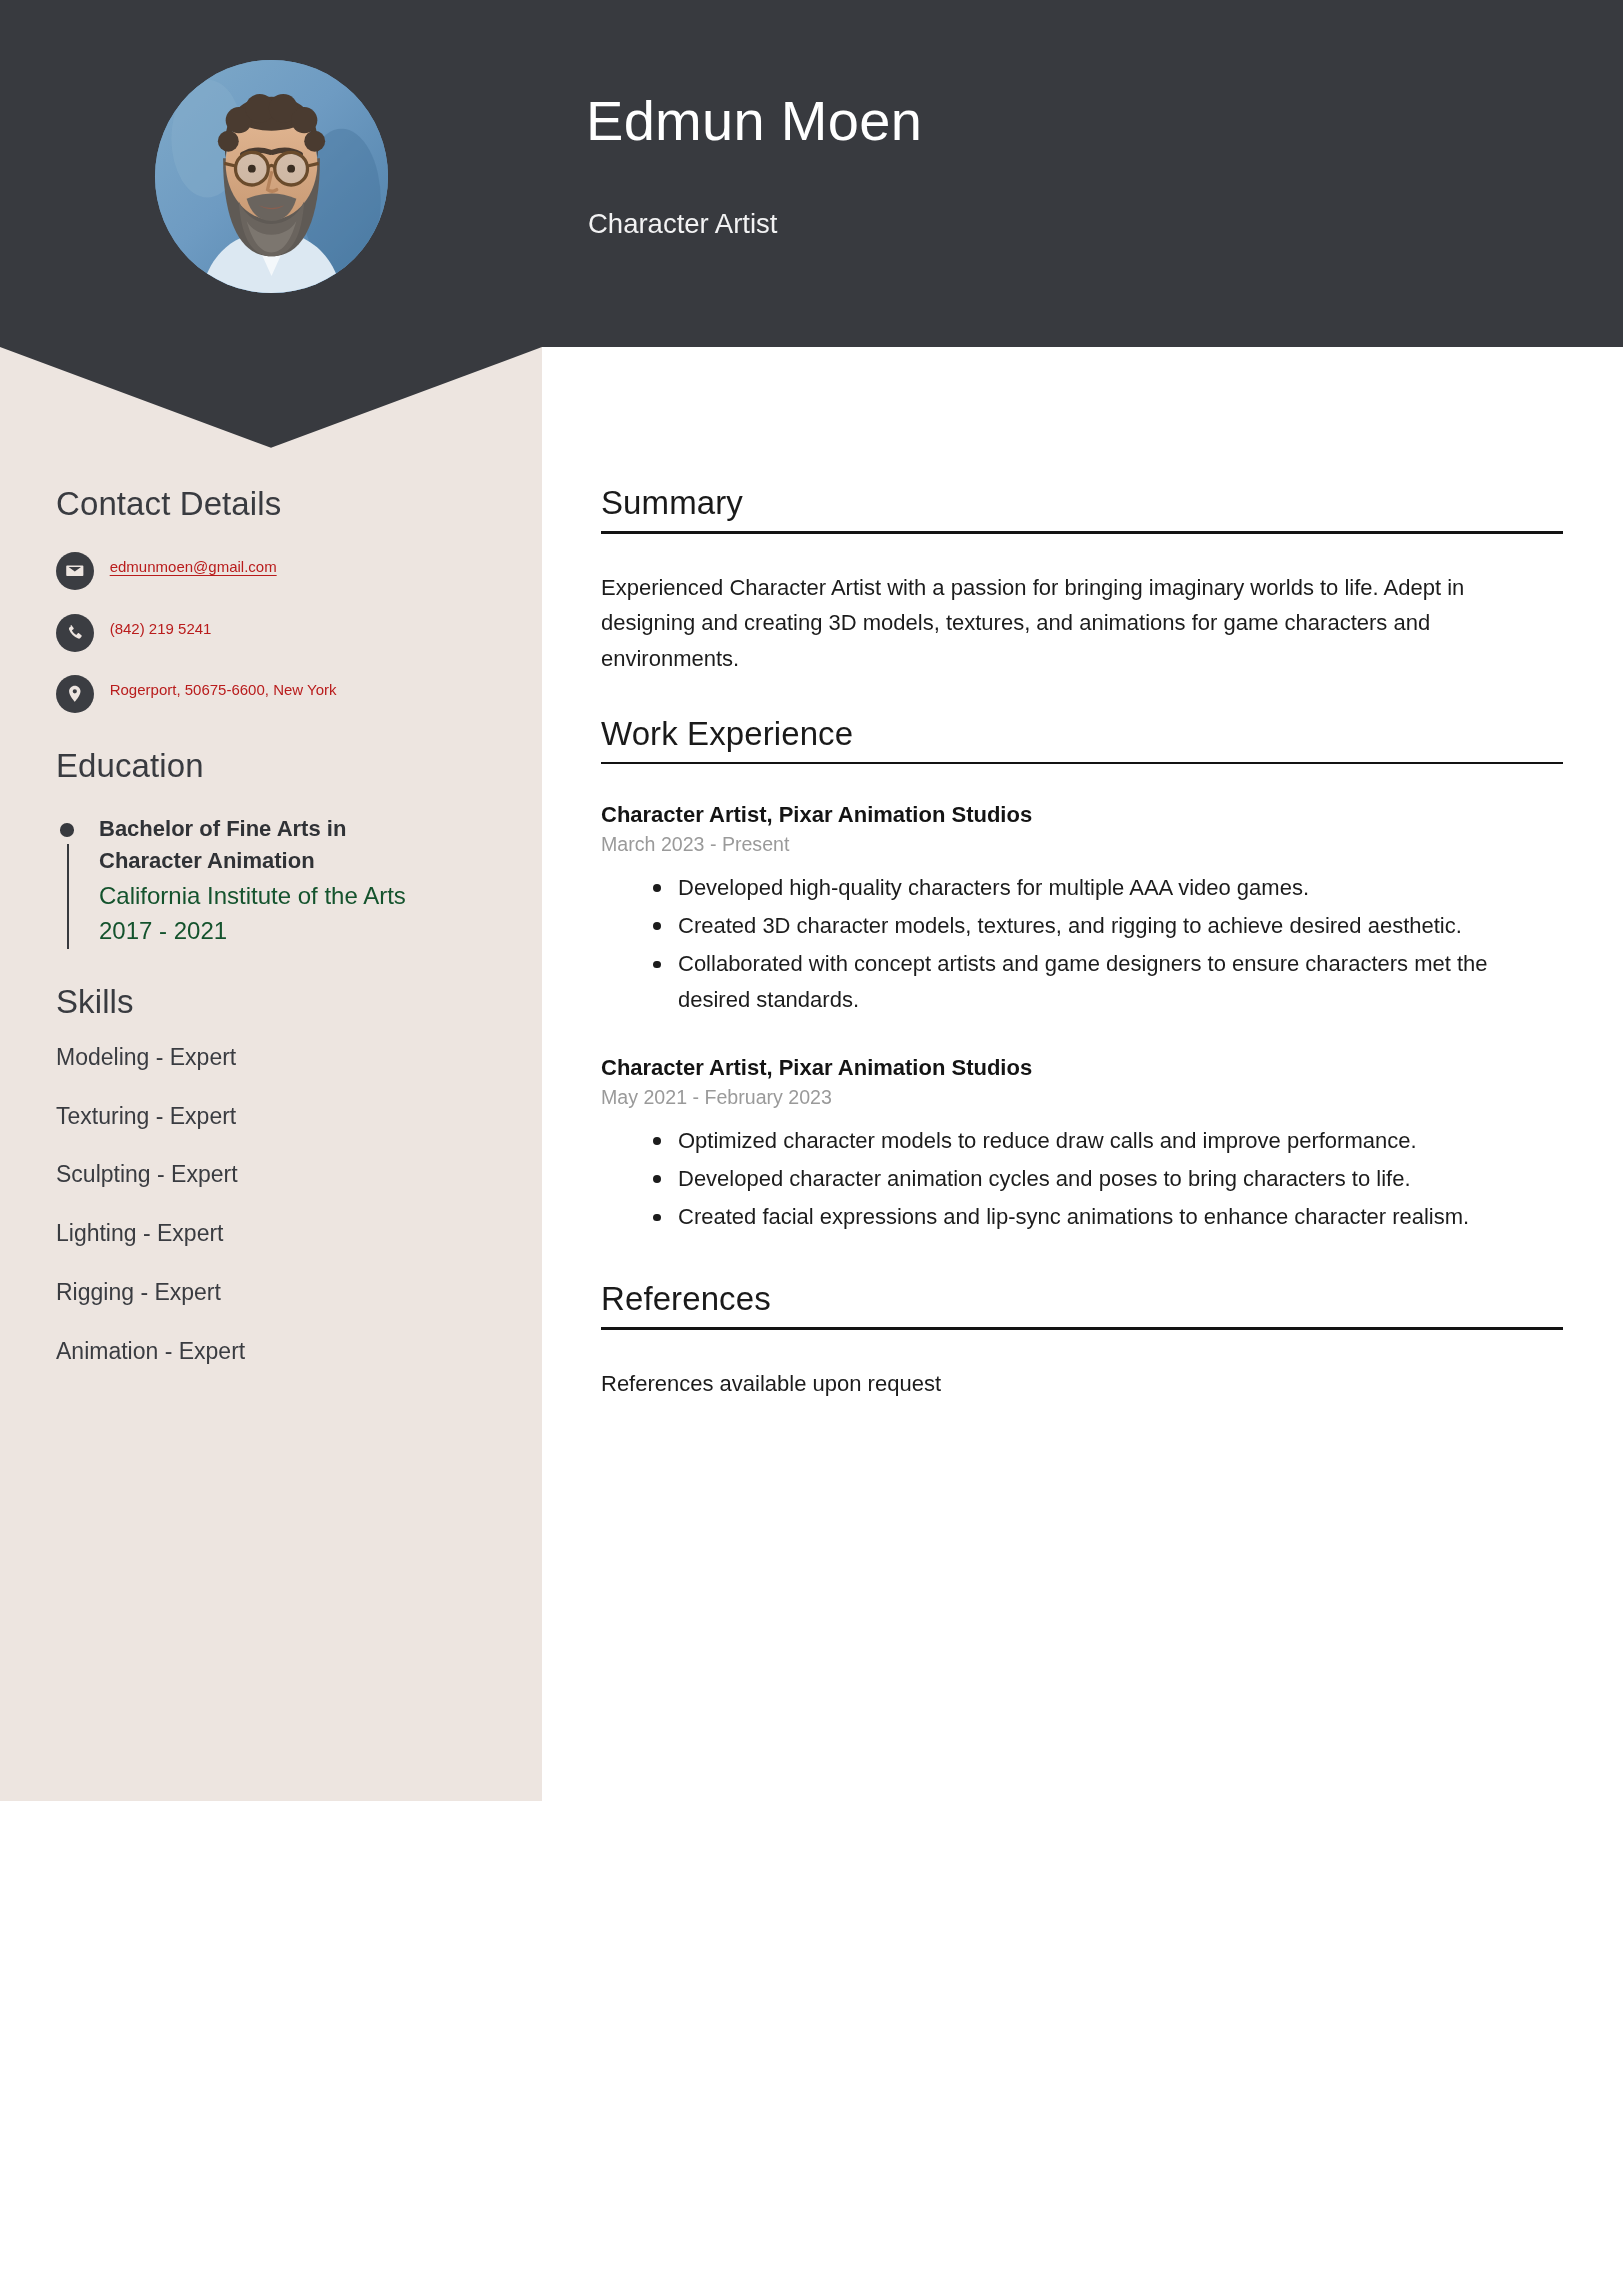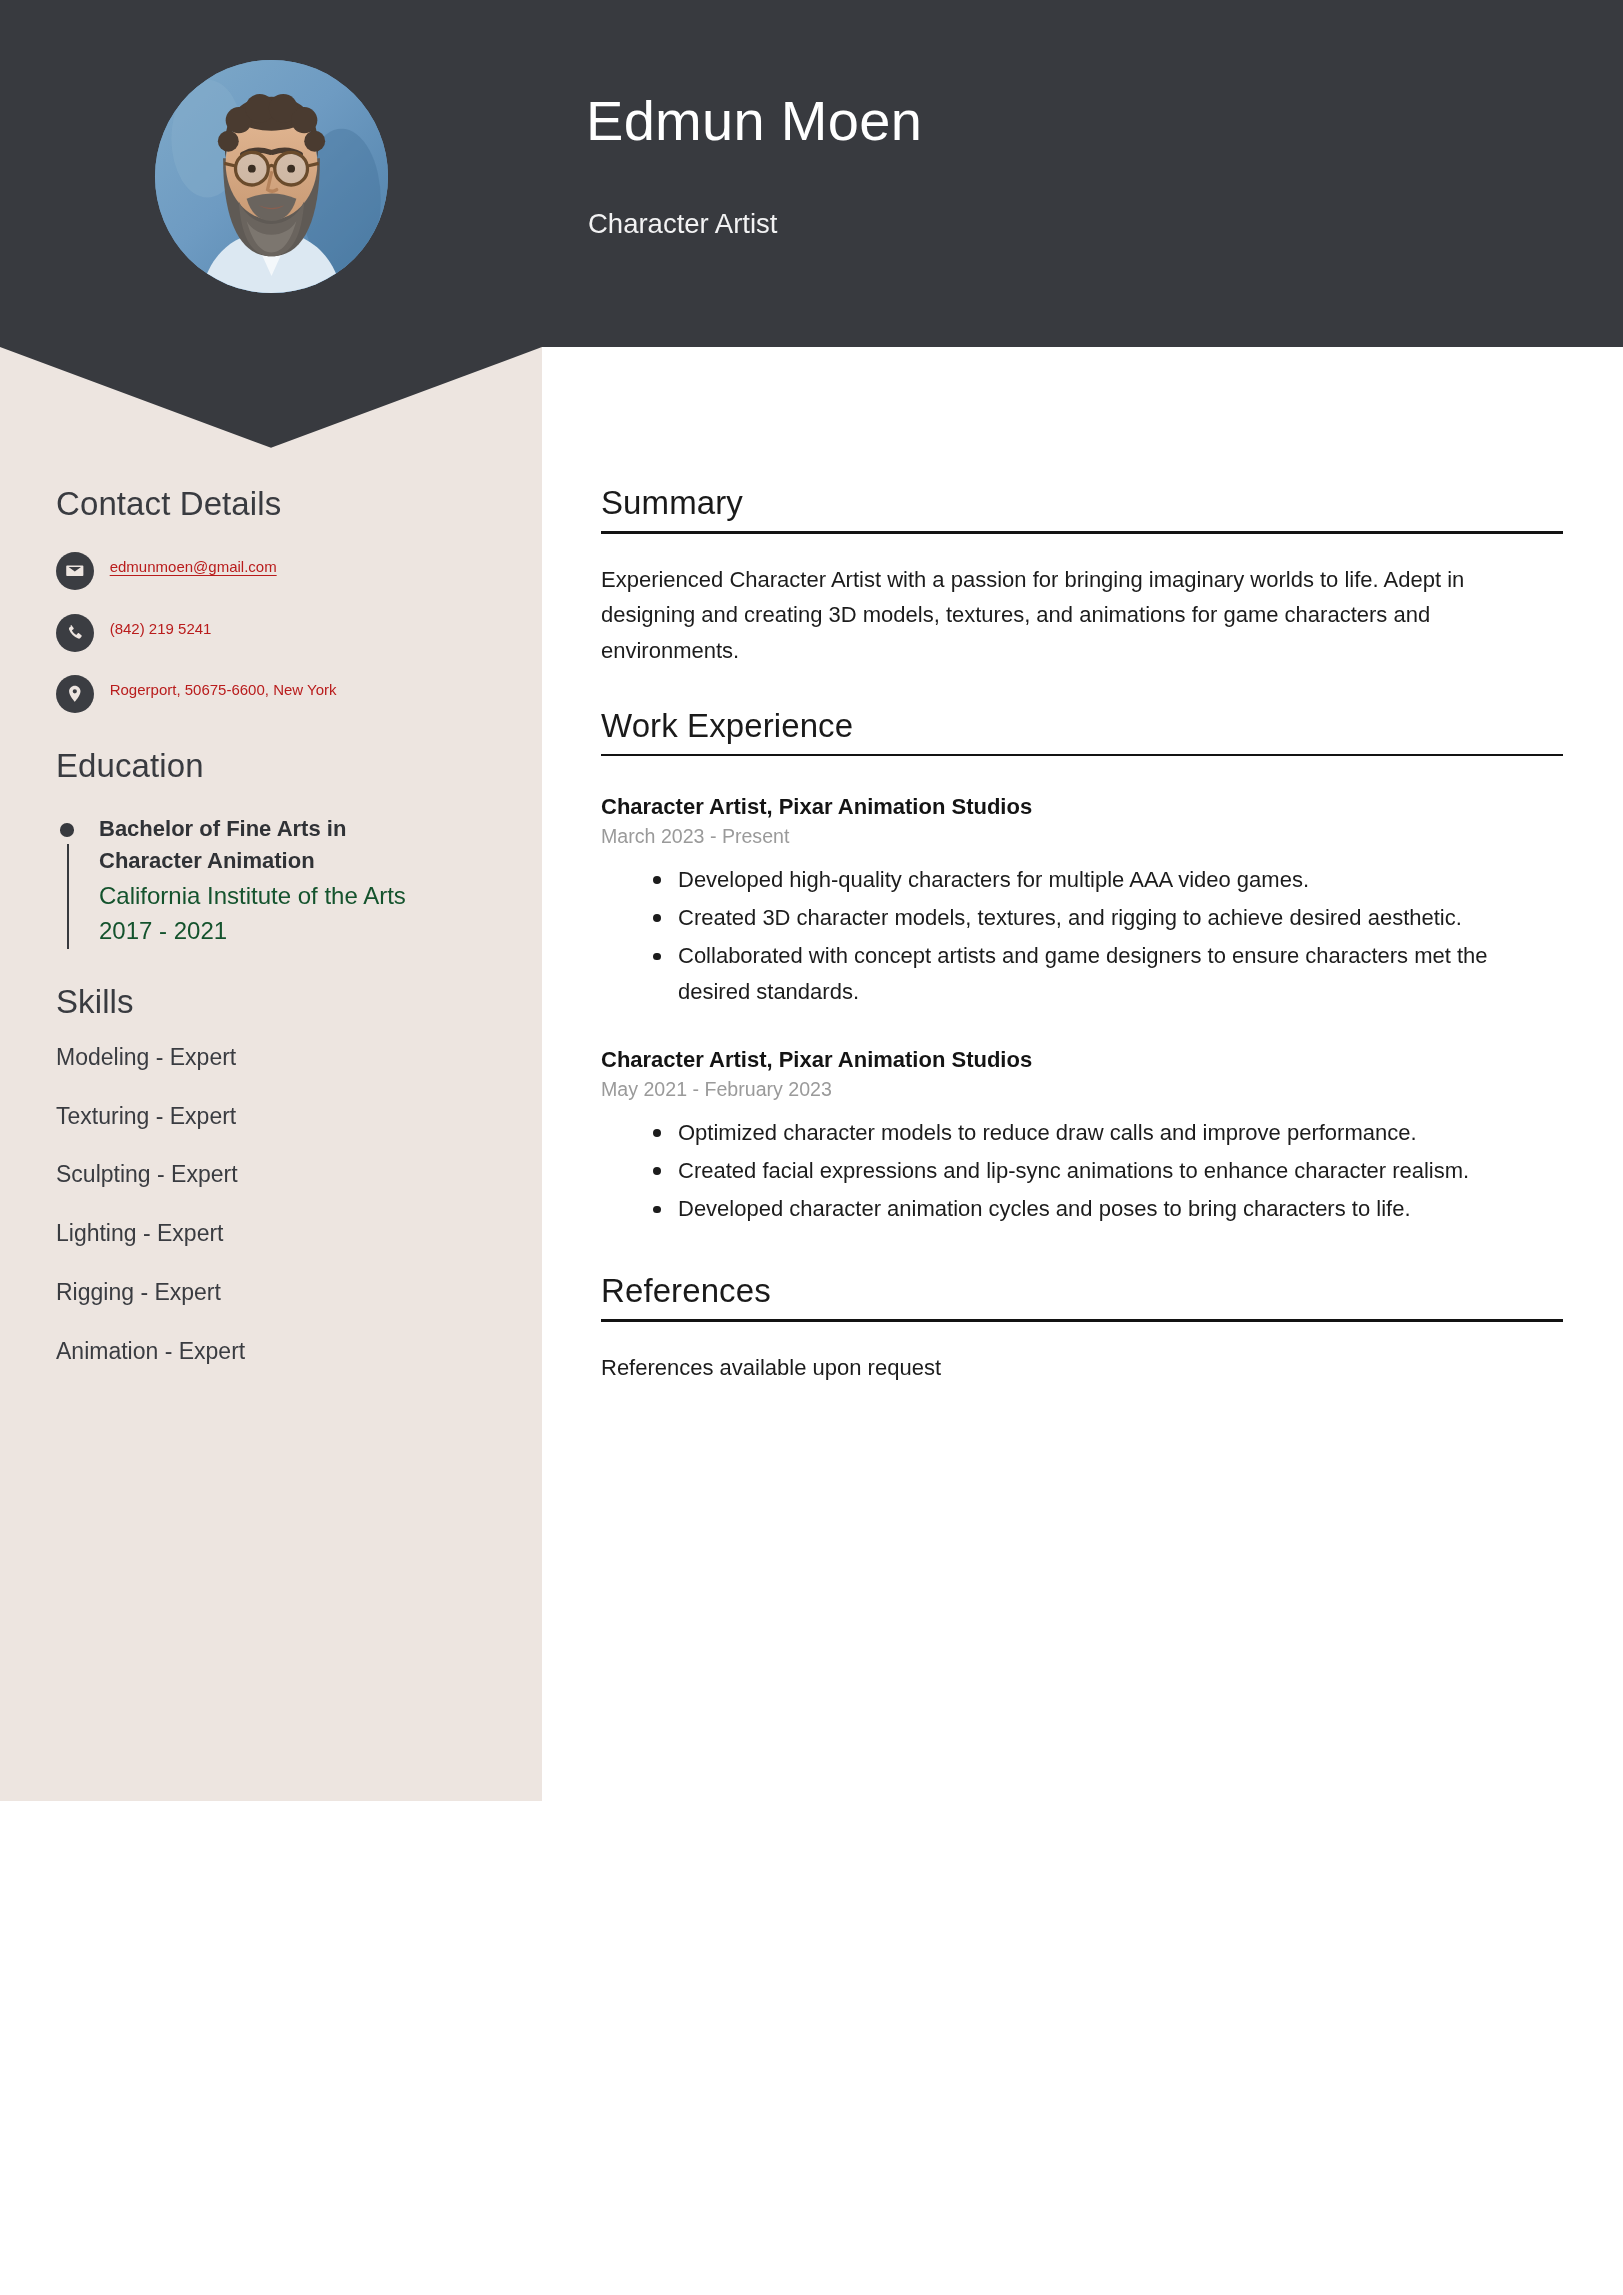--- a/index.html
+++ b/index.html
@@ -178,21 +178,21 @@
     letter-spacing: 0.1px;
   }
   .sec-rule {
     width: 100%;
     height: 2.6px;
     background: #131313;
     margin-top: 9.2px;
   }
 
   .body-text {
-    margin-top: 28px;
+    margin-top: 36px;
     font-size: 22px;
     line-height: 1.62;
     color: #1C1C1C;
   }
 
   .job { margin-top: 36px; }
   .job-title {
     font-size: 22px;
     font-weight: 700;
     color: #141414;
@@ -378,22 +378,22 @@
           <li>Created 3D character models, textures, and rigging to achieve desired aesthetic.</li>
           <li>Collaborated with concept artists and game designers to ensure characters met the desired standards.</li>
         </ul>
       </div>
 
       <div class="job">
         <div class="job-title">Character Artist, Pixar Animation Studios</div>
         <div class="job-dates">May 2021 - February 2023</div>
         <ul class="job-bullets">
           <li>Optimized character models to reduce draw calls and improve performance.</li>
+          <li>Developed character animation cycles and poses to bring characters to life.</li>
           <li>Created facial expressions and lip-sync animations to enhance character realism.</li>
-          <li>Developed character animation cycles and poses to bring characters to life.</li>
         </ul>
       </div>
     </div>
 
     <div class="sec sec-refs">
       <div class="sec-h">References</div>
       <div class="sec-rule"></div>
       <div class="body-text">References available upon request</div>
     </div>
 

